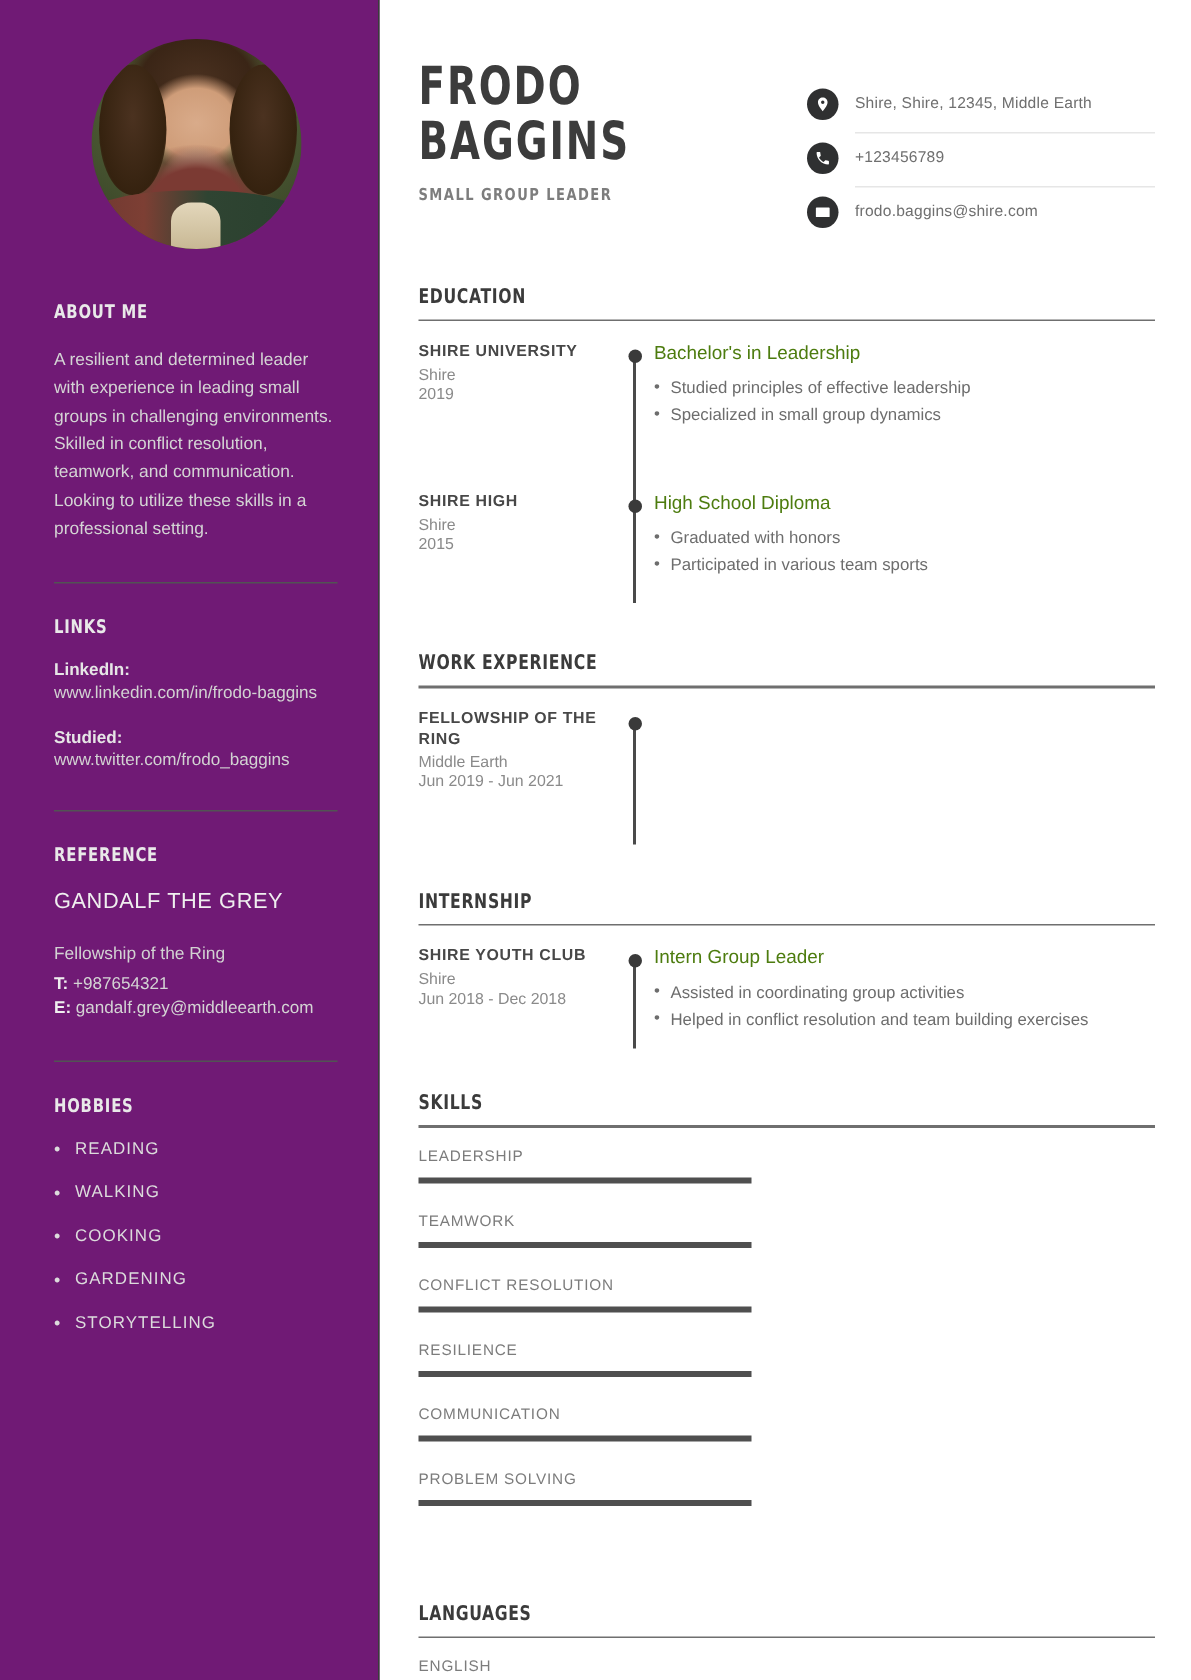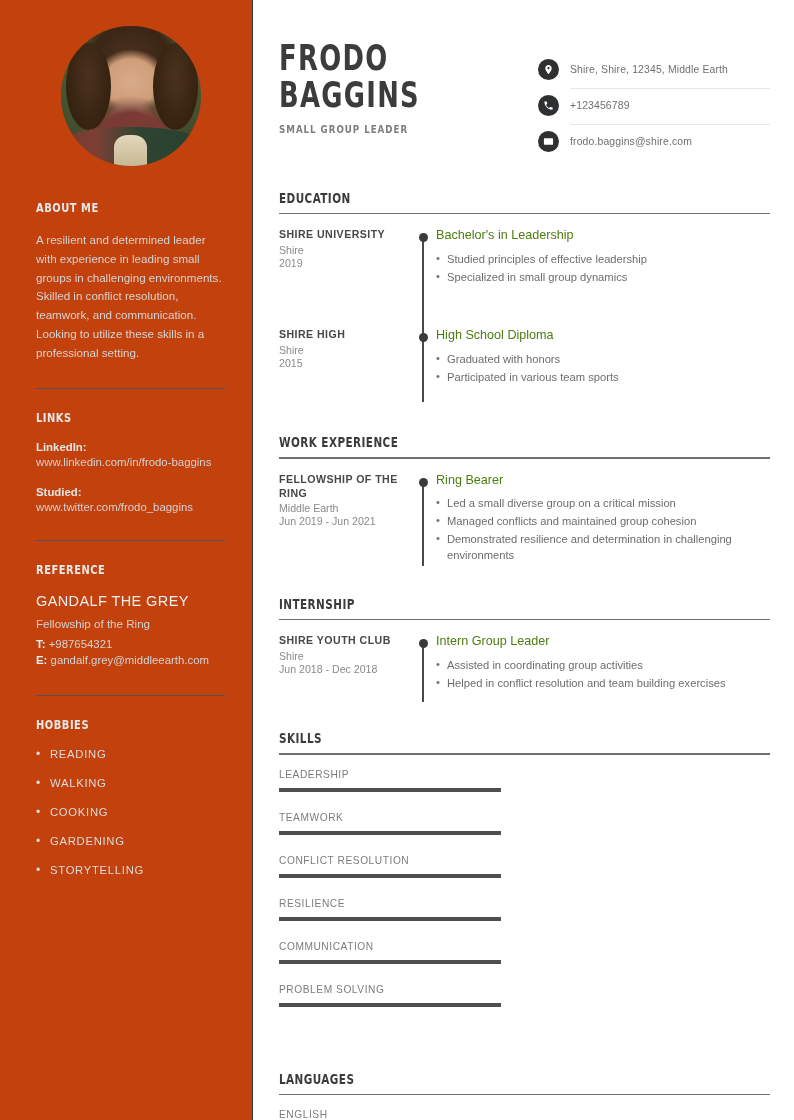--- a/index.html
+++ b/index.html
@@ -8,21 +8,21 @@
     font-family:"Liberation Sans", sans-serif;
     background:#ffffff;
     color:#3b3b3b;
     overflow:hidden;
   }
   .page { position:relative; width:794px; height:1120px; display:flex; background:#fff; }
 
   
   .sidebar {
     width:253px; flex:0 0 253px;
-    background:#c2410c;
+    background:#701a75;
     color:#d8d8d8;
     padding:26px 28px 0 36px;
     position:relative;
   }
   .sidebar::after{
     content:""; position:absolute; top:0; right:0; width:1px; height:100%;
     background:#3a3b3c;
   }
   .photo-wrap { display:flex; justify-content:center; margin-bottom:34px; }
   .photo {
@@ -74,21 +74,21 @@
 
   .link-block { margin-bottom:14px; }
   .link-block:last-child { margin-bottom:0; }
   .link-label { font-size:11.4px; font-weight:bold; color:#e6e6e6; margin-bottom:1px; }
   .link-url {
     font-size:11.4px; color:#d2d2d2; 
     line-height:1.5; word-break:break-all; display:block;
   }
   .links-pad { padding-bottom:20px; }
 
-  .ref-name { font-size:14.5px; color:#efefef; letter-spacing:.4px; margin-bottom:8px; }
+  .ref-name { font-size:14.5px; color:#efefef; letter-spacing:.4px; margin-bottom:20px; }
   .ref-org  { font-size:11.6px; color:#d2d2d2; margin-bottom:6px; }
   .ref-line { font-size:11.4px; color:#d4d4d4; line-height:1.45; }
   .ref-line b { color:#efefef; }
   .ref-pad { padding-bottom:22px; }
 
   .hobby-list { list-style:none; padding-bottom:18px; }
   .hobby-list li {
     font-size:11.3px; letter-spacing:.7px; color:#dcdcdc;
     margin-bottom:17px; padding-left:14px; position:relative;
   }
@@ -318,28 +318,20 @@
 
       <div class="tl-item last" style="min-height:94px">
         <div class="tl-left">
           <div class="tl-org">FELLOWSHIP OF THE RING</div>
           <div class="tl-loc">Middle Earth</div>
           <div class="tl-date">Jun 2019 - Jun 2021</div>
         </div>
         <div class="tl-axis">
             <span class="tl-dot"></span>
           </div>
-        <div class="tl-right">
-          <div class="tl-title">Ring Bearer</div>
-          <ul class="tl-bullets">
-            <li>Led a small diverse group on a critical mission</li>
-            <li>Managed conflicts and maintained group cohesion</li>
-            <li>Demonstrated resilience and determination in challenging environments</li>
-          </ul>
-        </div>
       </div>
     </section>
 
     <section class="sec" style="margin-top:26px">
       <div class="sec-h">INTERNSHIP</div>
       <div class="sec-rule"></div>
 
       <div class="tl-item last" style="min-height:72px">
         <div class="tl-left">
           <div class="tl-org">SHIRE YOUTH CLUB</div>

